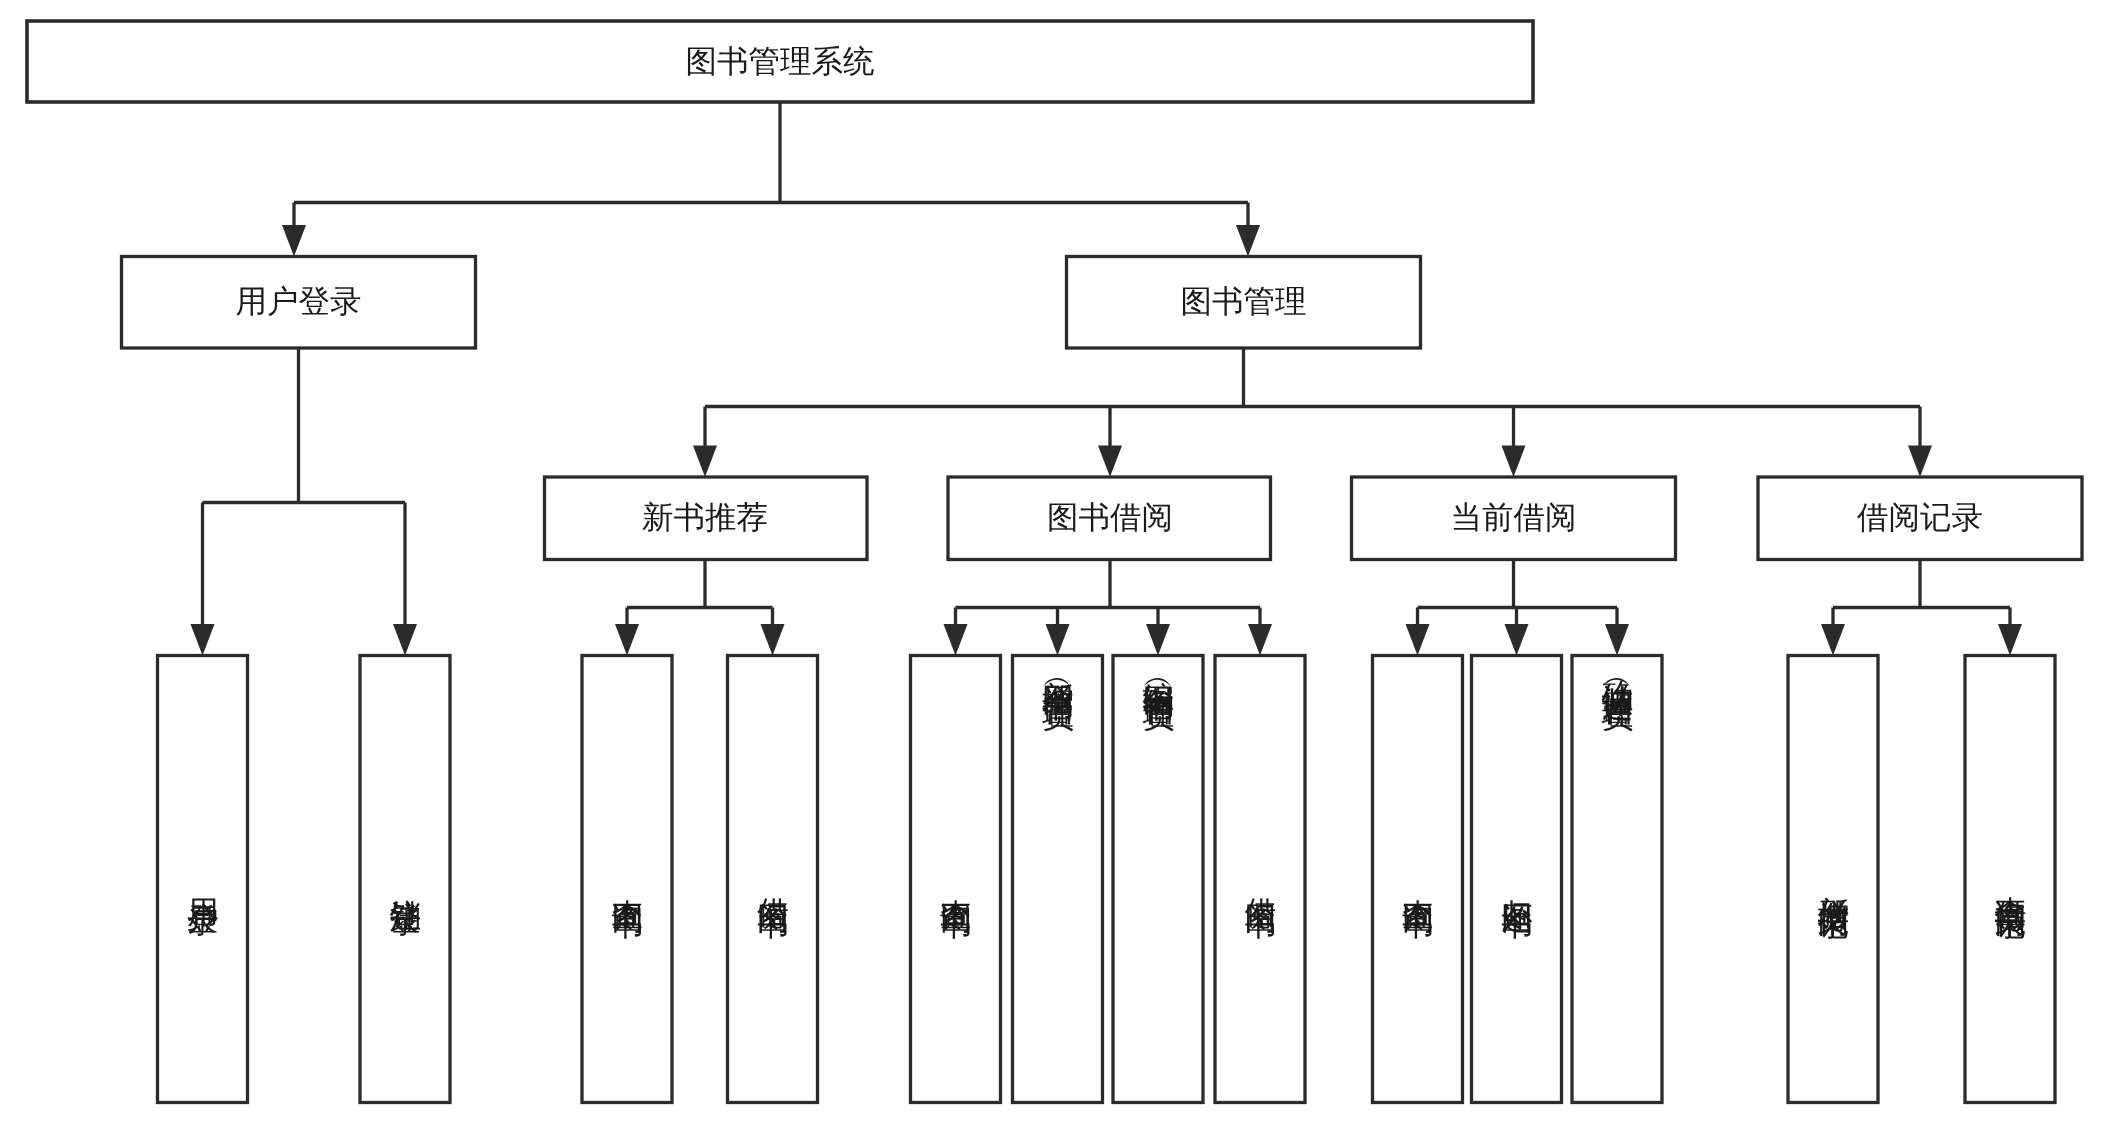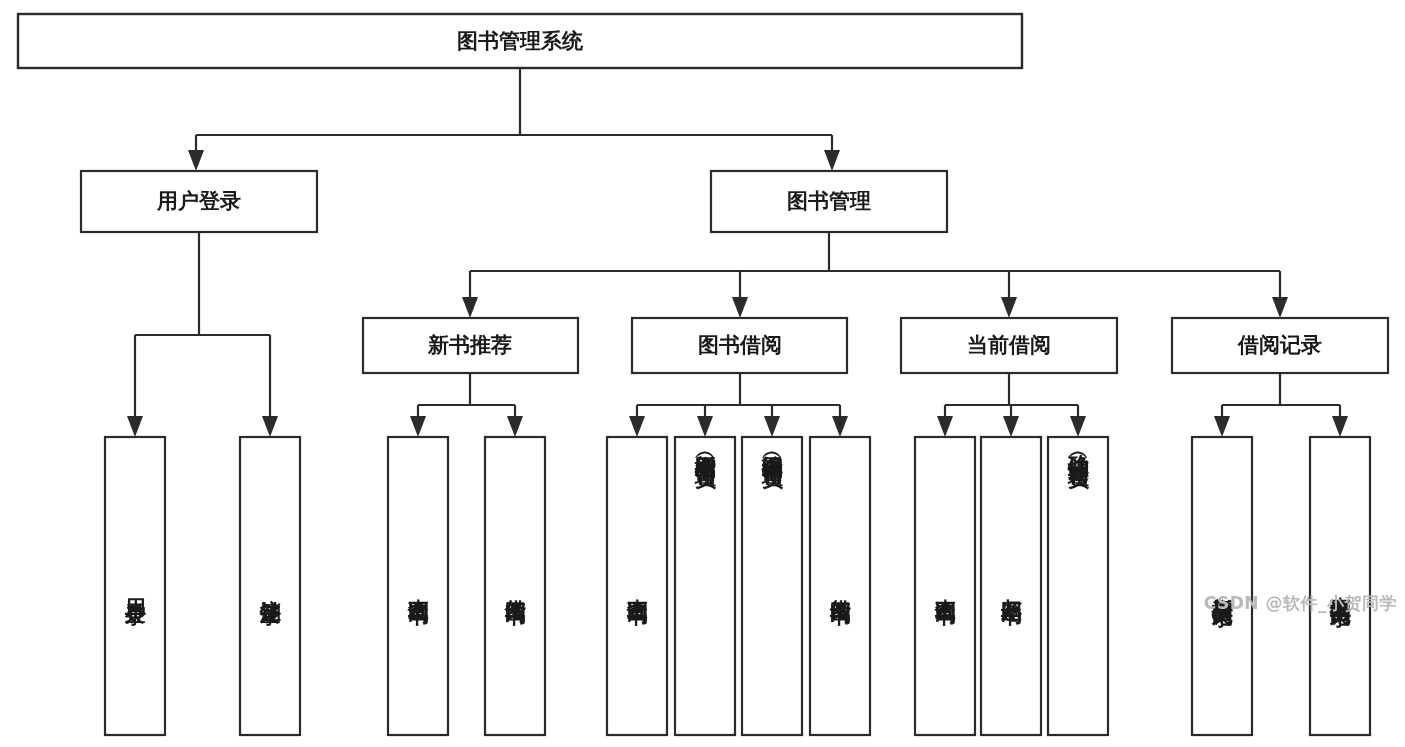--- a/index.html
+++ b/index.html
@@ -11,21 +11,20 @@
     width: 1405px;
     height: 747px;
     font-family: "DejaVu Sans", "Liberation Sans", sans-serif;
     overflow: hidden;
   }
   #diagram-root {
     position: relative;
     width: 1405px;
     height: 619px;
     background: #ffffff;
-    font-weight: bold;
   }
   svg#tree-svg {
     position: absolute;
     left: 0;
     top: 0;
     width: 1405px;
     height: 747px;
     display: block;
   }
   .node-box {
@@ -243,14 +242,13 @@
   <div class="leaf-label-wrap" style="left:1048px; top:437px; width:60px; height:298px; align-items:flex-start;">
     <span class="leaf-label">确认归还（管理员）</span>
   </div>
   <div class="leaf-label-wrap" style="left:1192px; top:437px; width:60px; height:298px;">
     <span class="leaf-label">新增借阅记录</span>
   </div>
   <div class="leaf-label-wrap" style="left:1310px; top:437px; width:60px; height:298px;">
     <span class="leaf-label">查询借阅记录</span>
   </div>
 
-  <div class="watermark">CSDN @软件_小贺同学</div>
 </div>
 
 </body></html>

